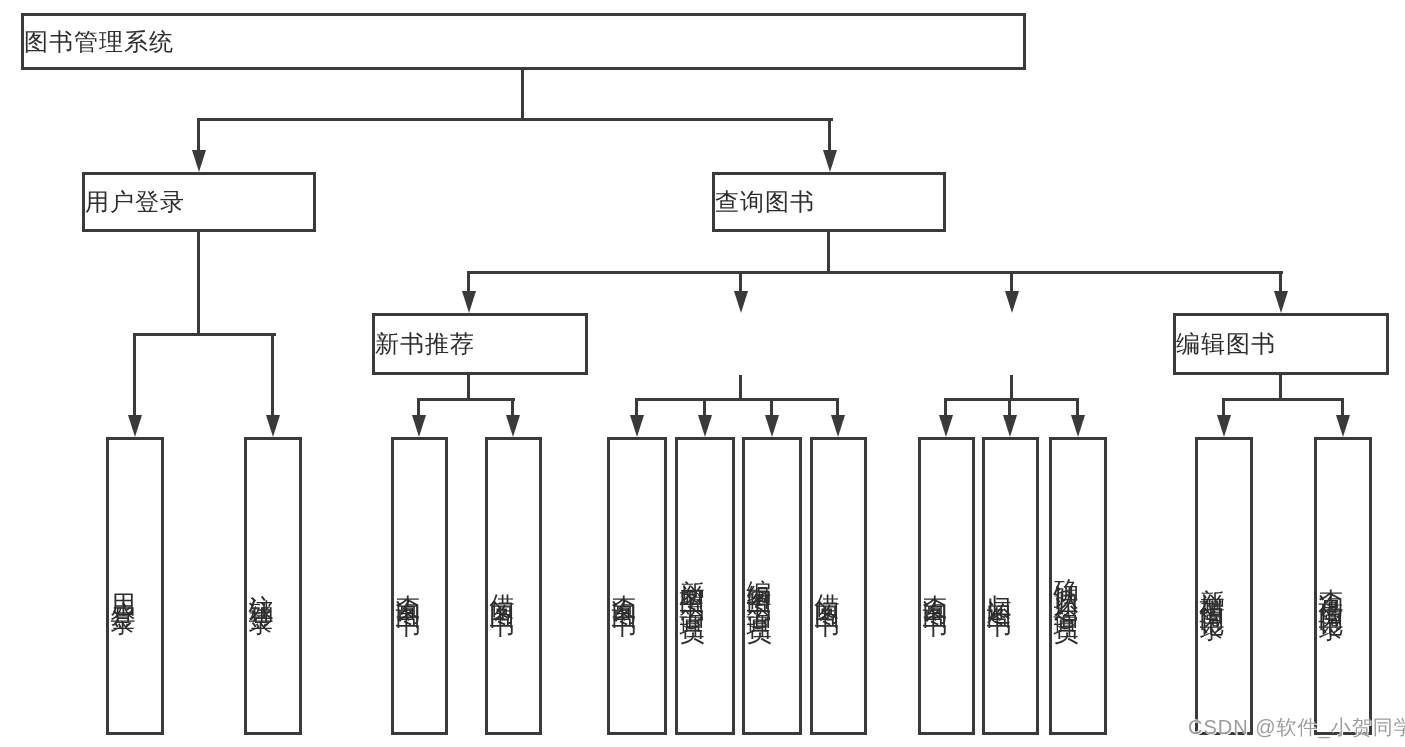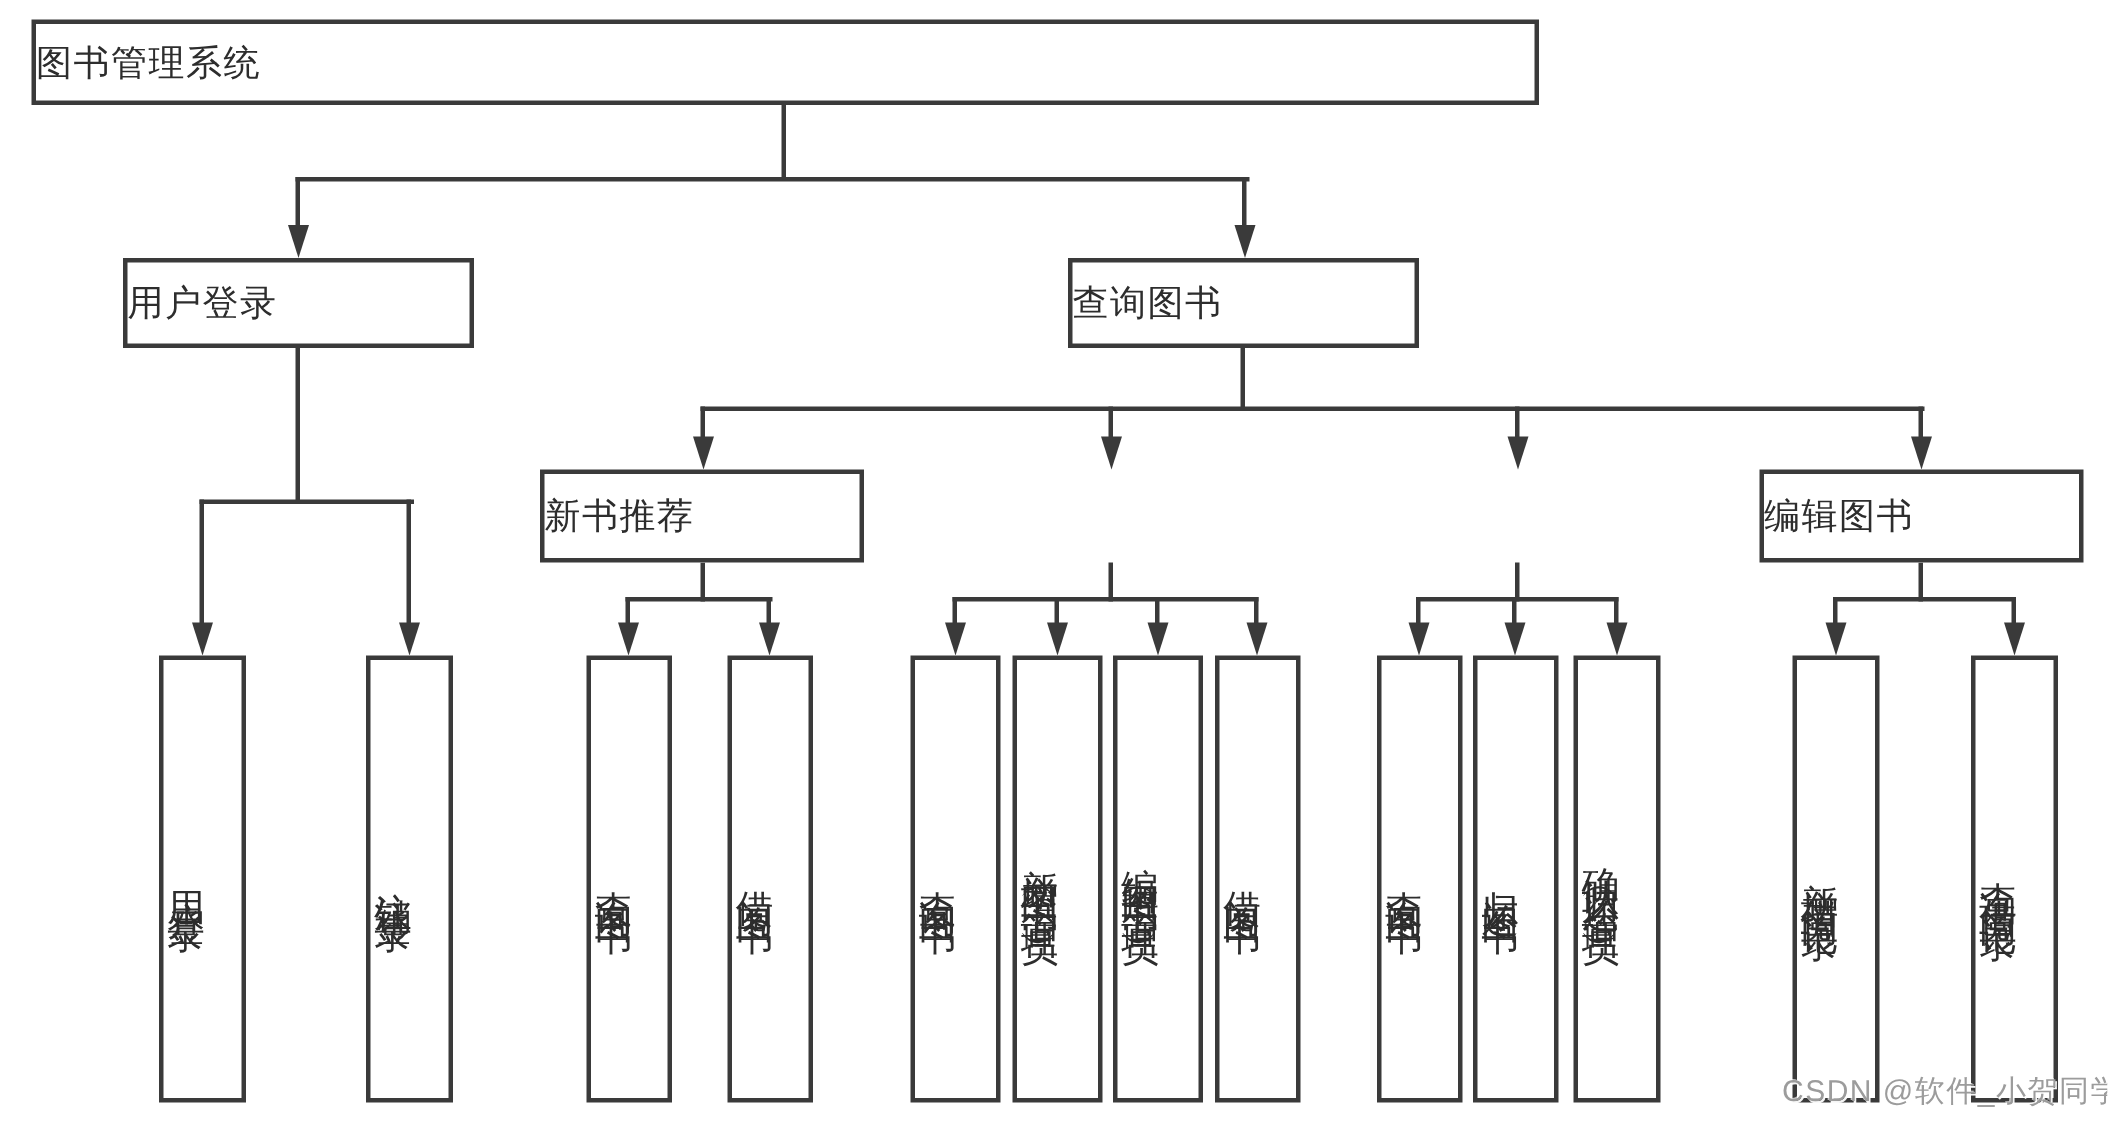--- a/index.html
+++ b/index.html
@@ -125,21 +125,21 @@
     <span class="lbl">图书管理系统</span>
   </div>
 
   <div class="node hnode" style="left:82px;top:172px;width:234px;height:60px">
     <span class="lbl">用户登录</span>
   </div>
   <div class="node hnode" style="left:712px;top:172px;width:234px;height:60px">
     <span class="lbl">查询图书</span>
   </div>
 
-  <div class="node hnode" style="left:360px;top:313px;width:216px;height:62px">
+  <div class="node hnode" style="left:372px;top:313px;width:216px;height:62px">
     <span class="lbl">新书推荐</span>
   </div>
   <div class="node hnode" style="left:1173px;top:313px;width:216px;height:62px">
     <span class="lbl">编辑图书</span>
   </div>
 
   <div class="node leaf" style="left:106px;top:437px;width:58px;height:298px">
     <span class="vtext">用户登录</span>
   </div>
   <div class="node leaf" style="left:244px;top:437px;width:58px;height:298px">

